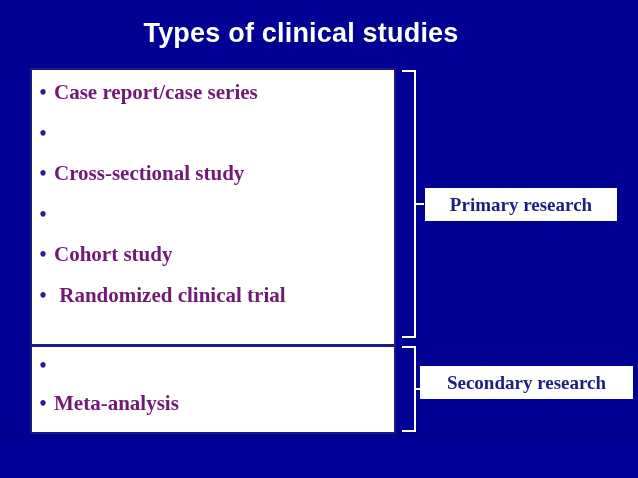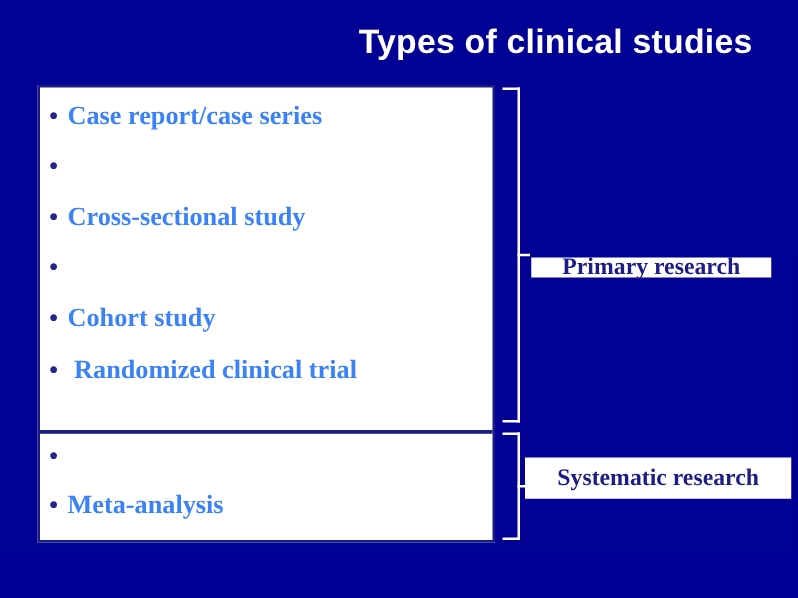--- a/index.html
+++ b/index.html
@@ -31,21 +31,21 @@
     position: absolute;
     left: 0; top: 442px;
     width: 638px; height: 36px;
     background: #000099;
   }
   #title {
     position: absolute;
     left: 0;
     top: 18px;
     width: 602px;
-    text-align: right;
+    text-align: center;
     color: #FFFFFF;
     font-family: "Liberation Sans", sans-serif;
     font-weight: bold;
     font-size: 27px;
     letter-spacing: 0.2px;
     white-space: nowrap;
   }
   
   #content-box {
     position: absolute;
@@ -101,21 +101,21 @@
   .bullet-dot {
     width: 22px;
     flex: 0 0 22px;
     text-align: center;
     color: #24248C;
     font-family: "Liberation Serif", serif;
     font-size: 20px;
     line-height: 1;
   }
   .bullet-text {
-    color: #3b82f6;
+    color: #701a75;
   }
   
   .brace {
     position: absolute;
     box-sizing: border-box;
     border: 2px solid #FFFFFF;
     border-left: none;
     background: transparent;
     width: 14px;
   }
@@ -147,23 +147,23 @@
     font-weight: bold;
     font-size: 19px;
     display: flex;
     align-items: center;
     justify-content: center;
     white-space: nowrap;
     box-sizing: border-box;
   }
   #label-primary {
     left: 425px;
-    top: 206px;
+    top: 188px;
     width: 192px;
-    height: 16px;
+    height: 33px;
   }
   #label-secondary {
     left: 420px;
     top: 366px;
     width: 213px;
     height: 33px;
   }
 </style>
 </head>
 <body>
@@ -229,15 +229,15 @@
   <div class="brace" id="brace-primary">
     <div class="brace-tick"></div>
   </div>
 
   <div class="brace" id="brace-secondary">
     <div class="brace-tick"></div>
   </div>
 
   <div class="label-box" id="label-primary">Primary research</div>
 
-  <div class="label-box" id="label-secondary">Systematic research</div>
+  <div class="label-box" id="label-secondary">Secondary research</div>
 
 </div>
 
 </body></html>

